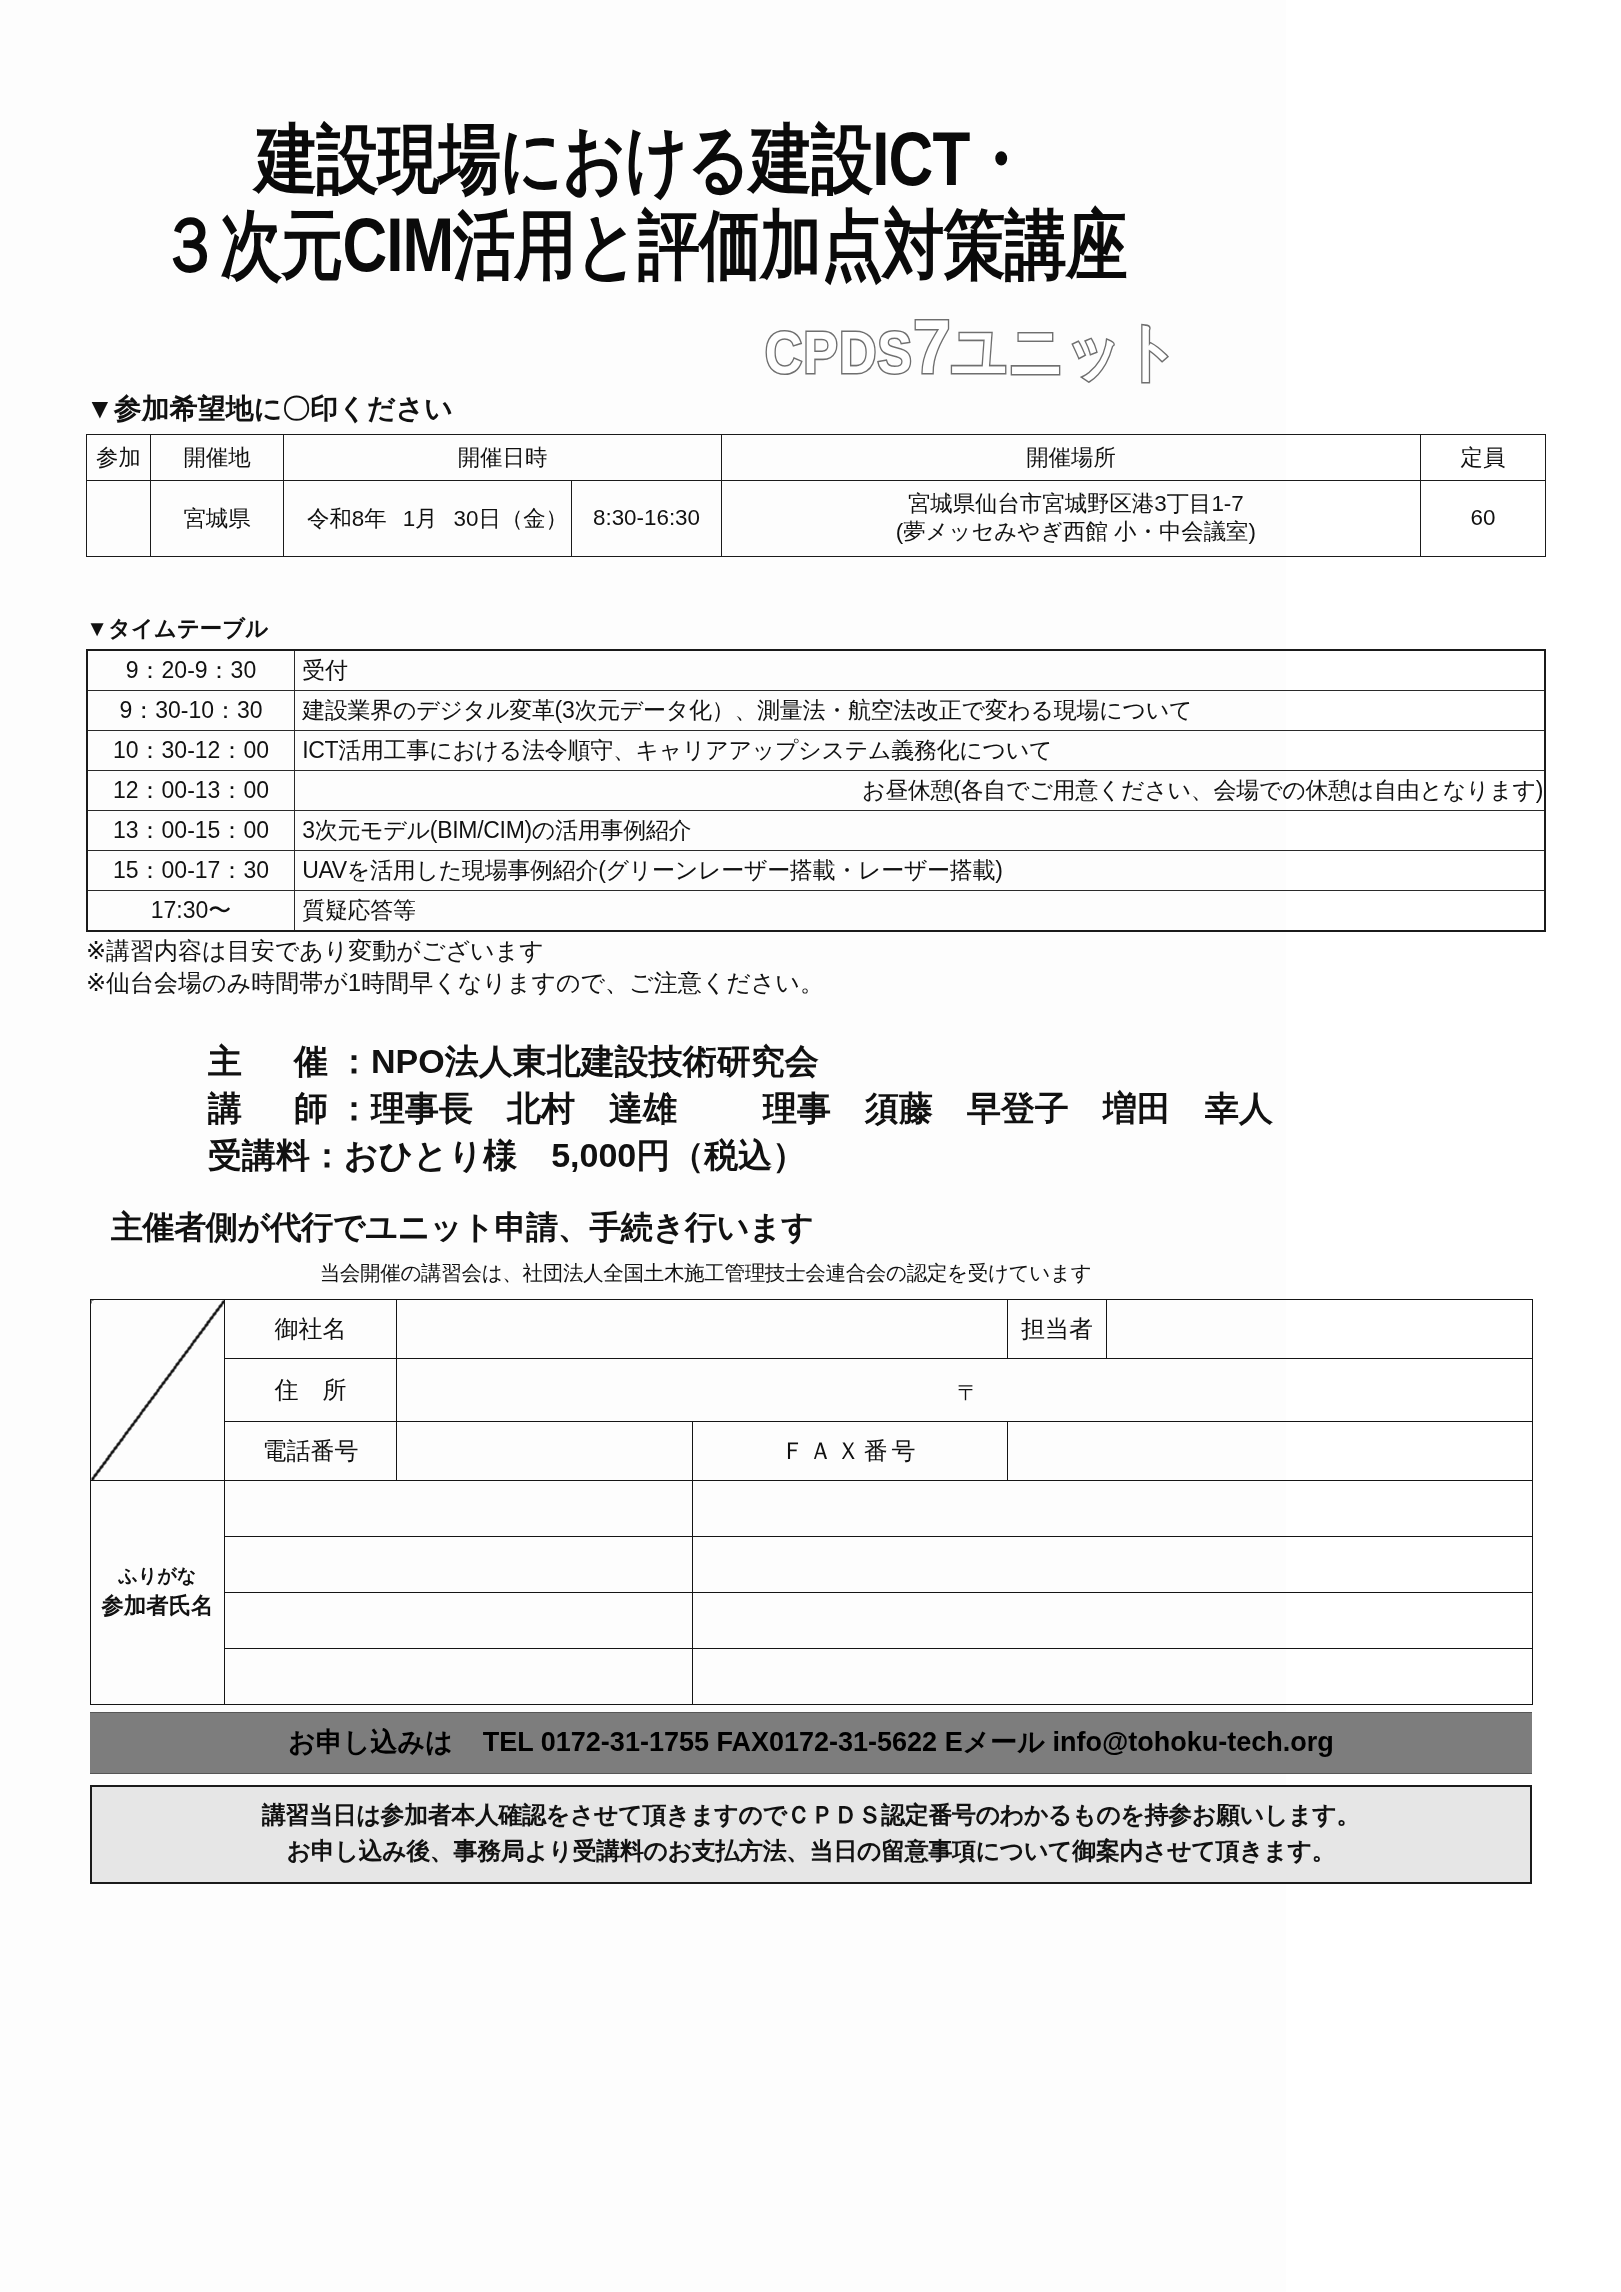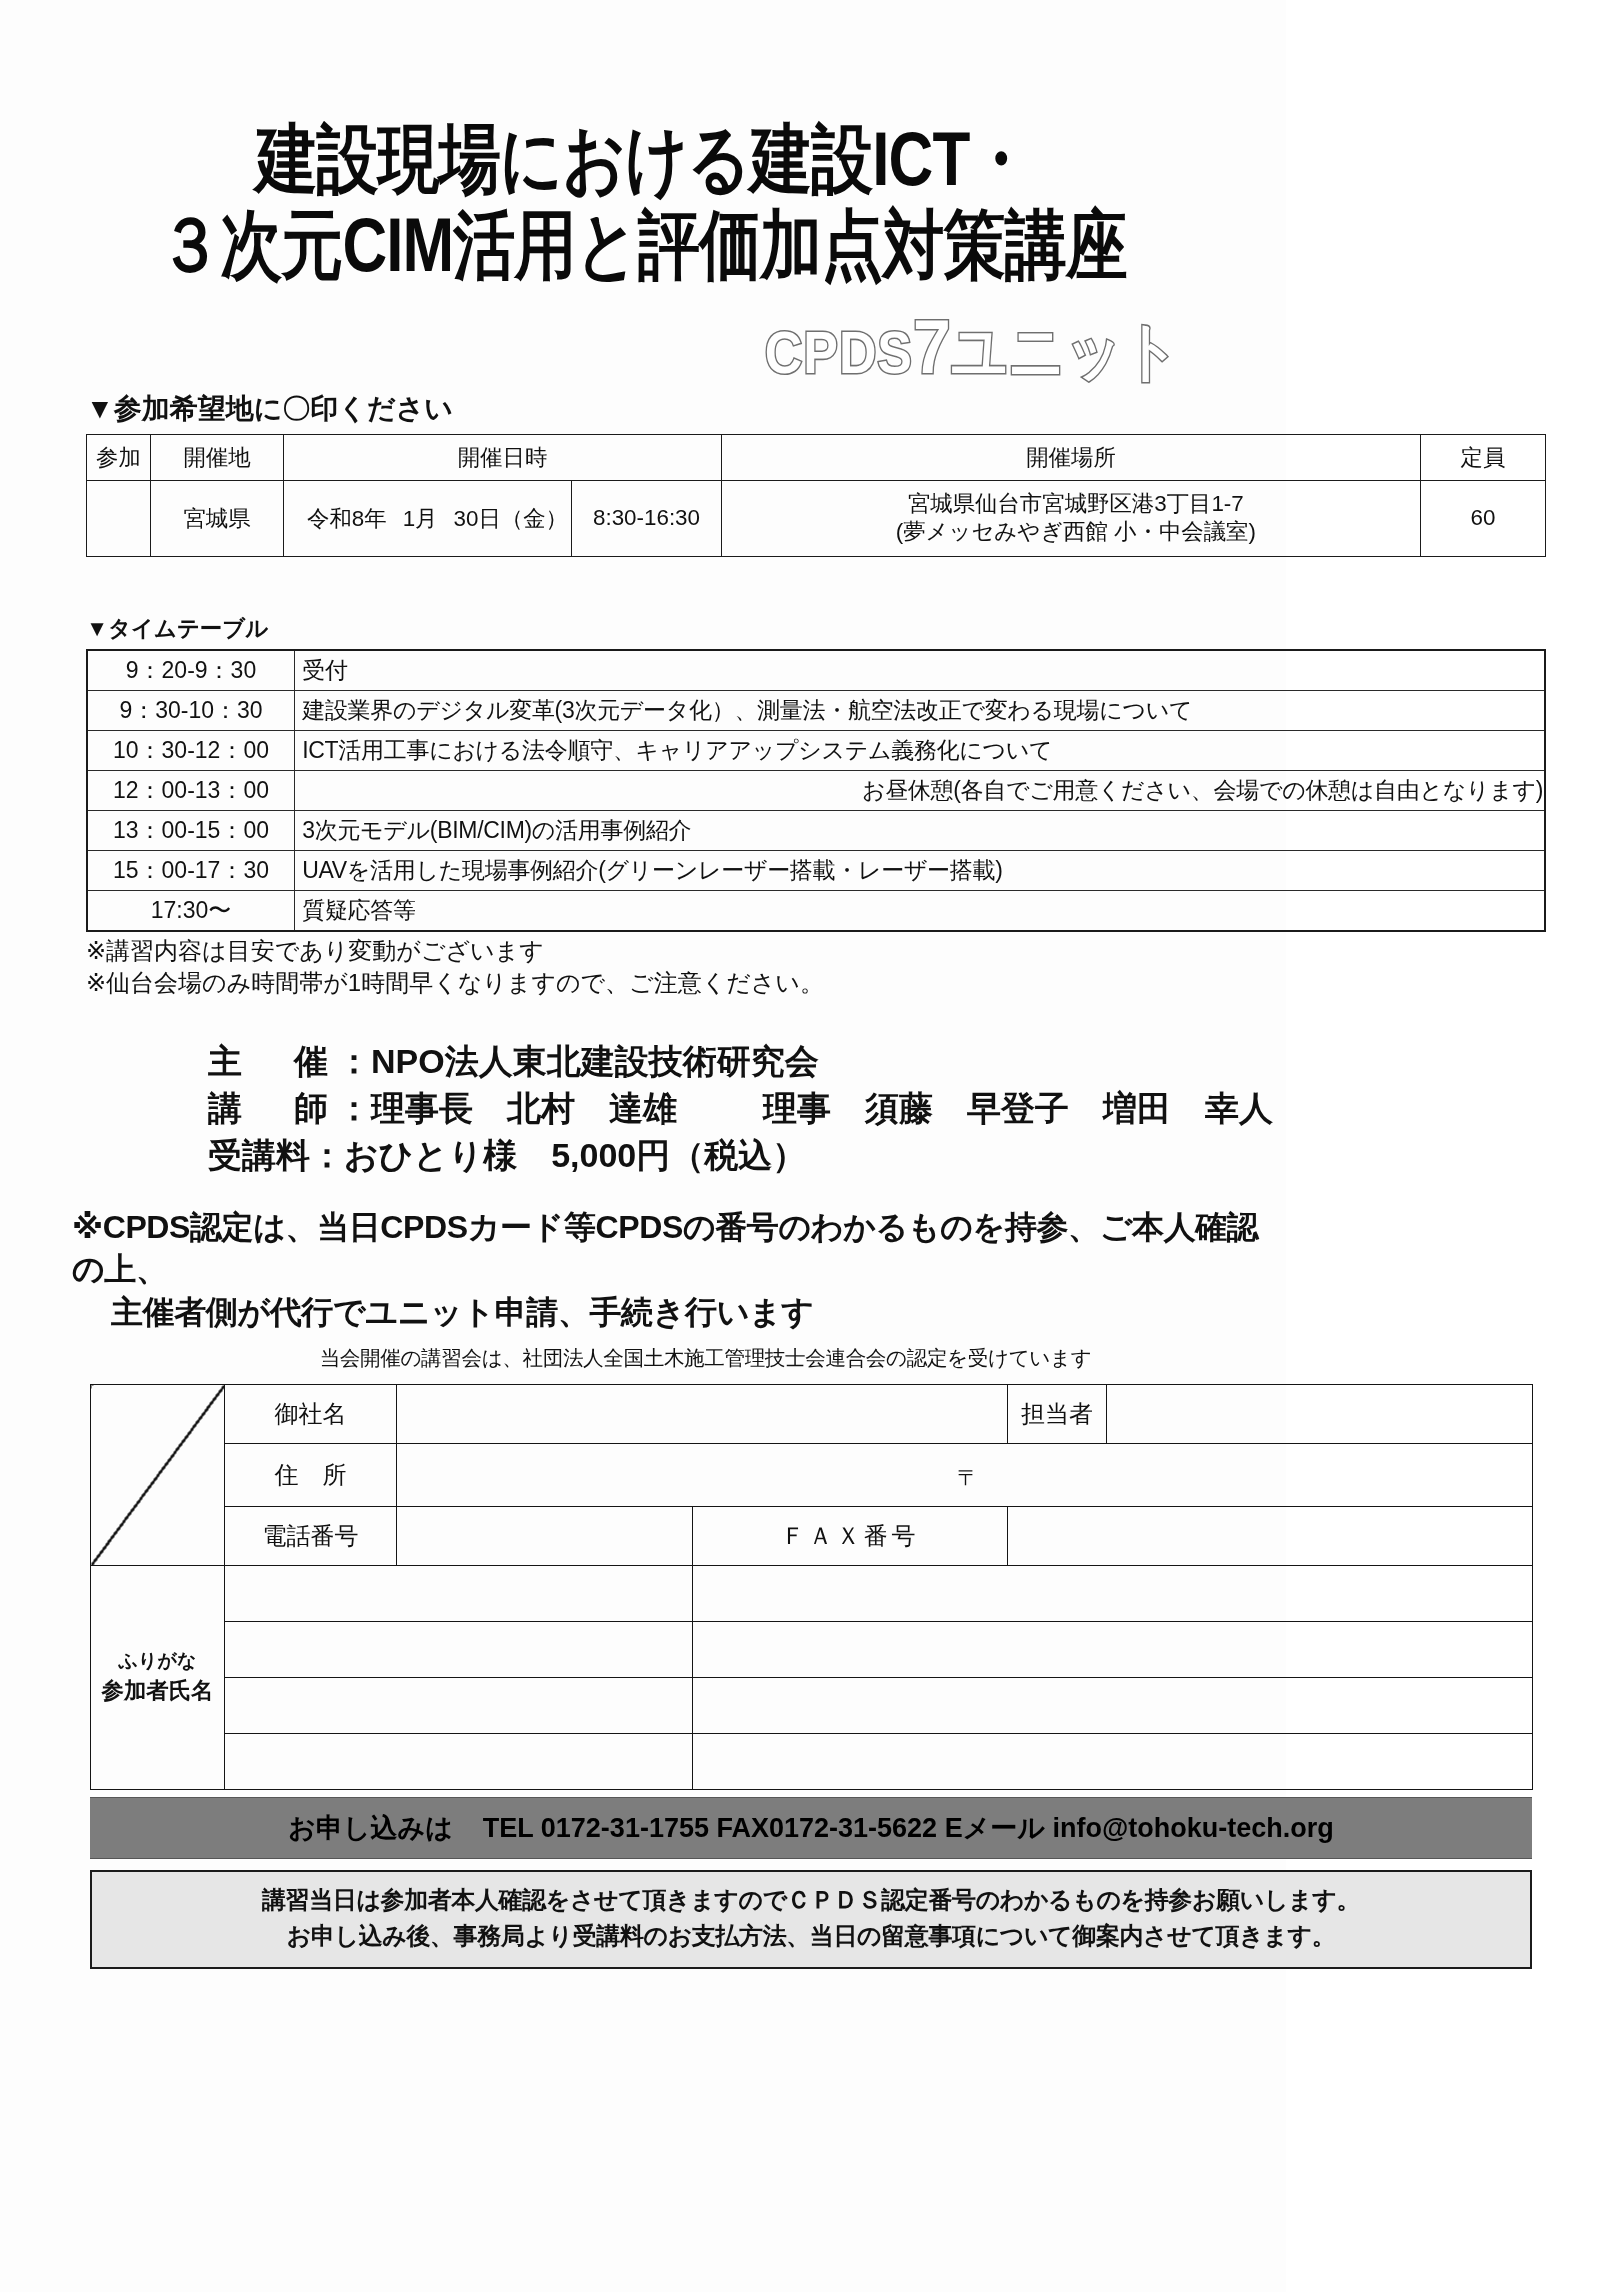--- a/index.html
+++ b/index.html
@@ -370,21 +370,20 @@
     </div>
     <div>
       <span class="lbl">講　師</span>：<span>理事長　北村　達雄</span><span class="gap-l"></span><span>理事　須藤　早登子　増田　幸人</span>
     </div>
     <div>
       <span>受講料</span>：<span>おひとり様　5,000円（税込）</span>
     </div>
   </div>
 
   <div class="cpds-note">
-    <div>※CPDS認定は、当日CPDSカード等CPDSの番号のわかるものを持参、ご本人確認の上、</div>
     <div class="l2">主催者側が代行でユニット申請、手続き行います</div>
   </div>
   <div class="assoc-note">当会開催の講習会は、社団法人全国土木施工管理技士会連合会の認定を受けています</div>
 
   <div class="form-wrap">
     <table class="appform">
       <colgroup>
         <col class="f-diag">
           <col class="f-label">
           <col class="f-val1">

